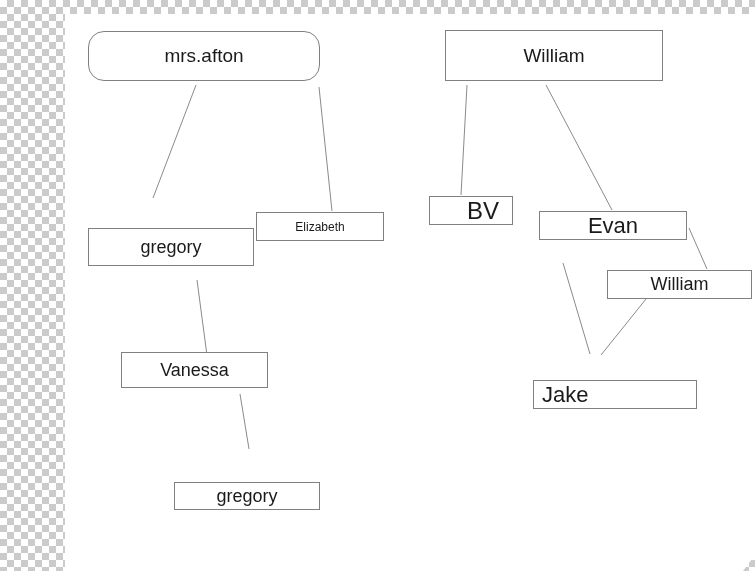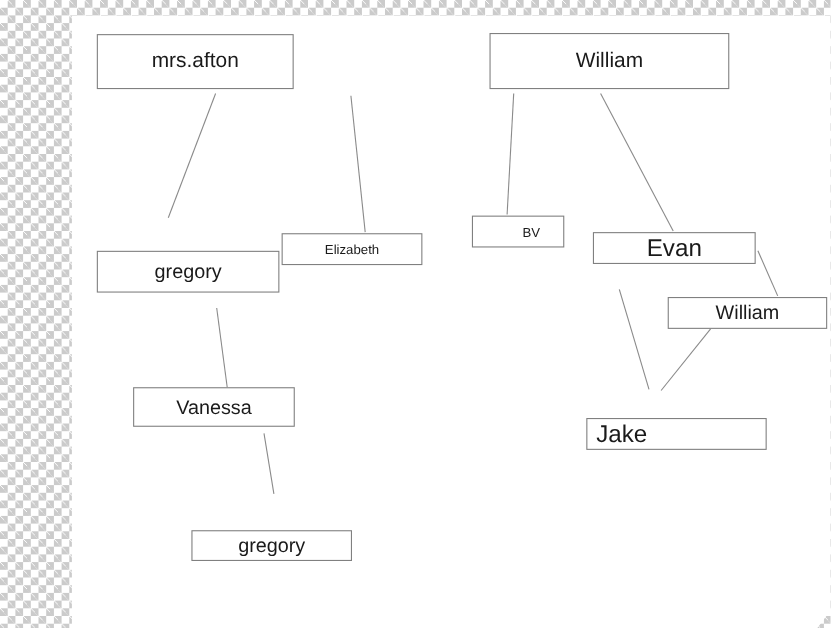--- a/index.html
+++ b/index.html
@@ -76,33 +76,33 @@
       <line x1="196" y1="85" x2="153" y2="198" stroke="#8a8a8a" stroke-width="1"></line>
       <line x1="319" y1="87" x2="332" y2="211" stroke="#8a8a8a" stroke-width="1"></line>
       <line x1="467" y1="85" x2="461" y2="195" stroke="#8a8a8a" stroke-width="1"></line>
       <line x1="546" y1="85" x2="612" y2="210" stroke="#8a8a8a" stroke-width="1"></line>
       <line x1="689" y1="228" x2="707" y2="269" stroke="#8a8a8a" stroke-width="1"></line>
       <line x1="563" y1="263" x2="590" y2="354" stroke="#8a8a8a" stroke-width="1"></line>
       <line x1="646" y1="299" x2="601" y2="355" stroke="#8a8a8a" stroke-width="1"></line>
       <line x1="197" y1="280" x2="208" y2="363" stroke="#8a8a8a" stroke-width="1"></line>
       <line x1="240" y1="394" x2="249" y2="449" stroke="#8a8a8a" stroke-width="1"></line>
     </svg>
-<div class="node" style="left: 88px; top: 31px; width: 179px; height: 50px; font-size: 19px;">
+<div class="node" style="left: 88px; top: 31px; width: 232px; height: 50px; font-size: 19px; border-radius: 16px;">
       <span>mrs.afton</span>
     </div>
     <div class="node" style="left: 425px; top: 30px; width: 218px; height: 51px; font-size: 19px; margin-left: 20px;">
       <span>William</span>
     </div>
     <div class="node" style="left: 88px; top: 228px; width: 166px; height: 38px; font-size: 18px;">
       <span>gregory</span>
     </div>
     <div class="node" style="left: 256px; top: 212px; width: 128px; height: 29px; font-size: 12px;">
       <span>Elizabeth</span>
     </div>
-    <div class="node" style="left: 429px; top: 196px; width: 84px; height: 29px; font-size: 12px; padding-left: 24px;">
+    <div class="node" style="left: 429px; top: 196px; width: 84px; height: 29px; font-size: 24px; padding-left: 24px;">
       <span>BV</span>
     </div>
     <div class="node" style="left: 539px; top: 211px; width: 148px; height: 29px; font-size: 22px;">
       <span>Evan</span>
     </div>
     <div class="node" style="left: 607px; top: 270px; width: 145px; height: 29px; font-size: 18px;">
       <span>William</span>
     </div>
     <div class="node" style="left: 121px; top: 352px; width: 147px; height: 36px; font-size: 18px;">
       <span>Vanessa</span>

